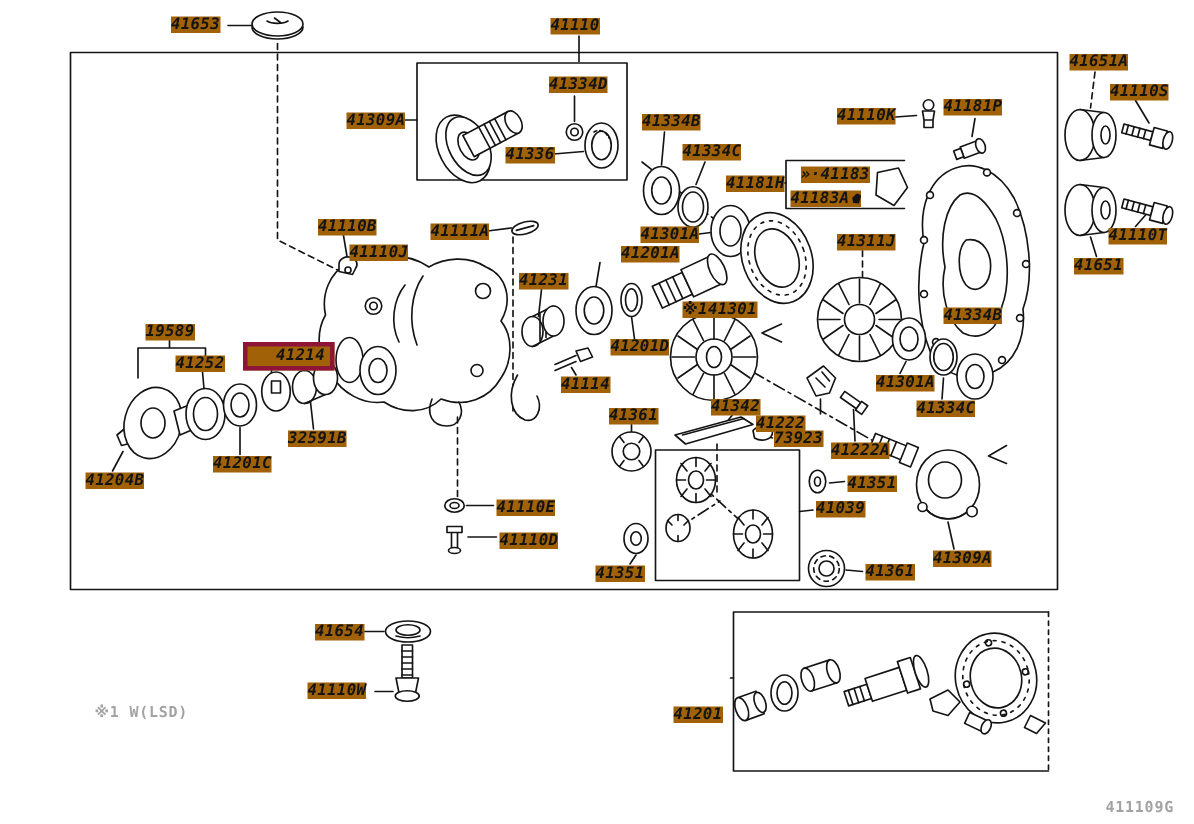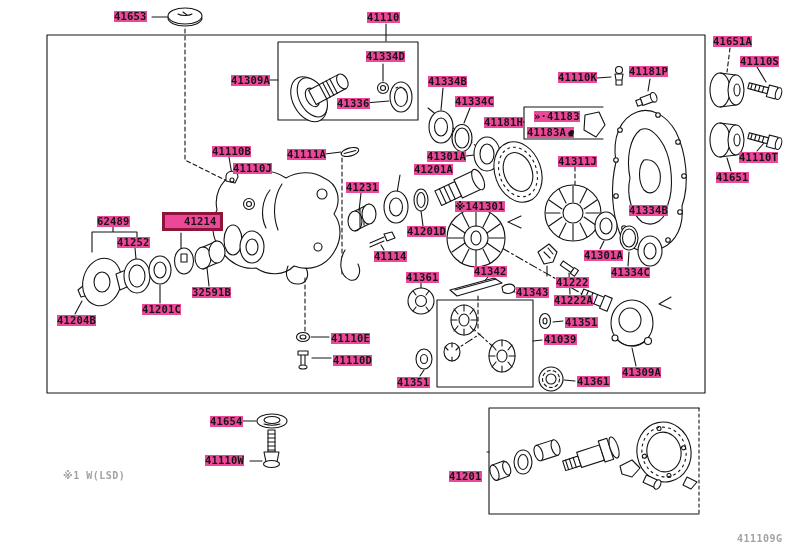--- a/index.html
+++ b/index.html
@@ -1,20 +1,20 @@
 <!DOCTYPE html>
 <html><head>
 <meta charset="utf-8">
 <style>
   html,body{margin:0;padding:0;background:#fff;}
   #stage{position:relative;width:796px;height:549px;background:#fff;overflow:hidden;
          font-family:"DejaVu Sans Mono","DejaVu Sans",monospace;}
   #art{position:absolute;left:0;top:0;}
   .part-label{position:absolute;font-weight:bold;font-size:10.5px;line-height:11px;
-    letter-spacing:.2px;color:#141414;background:#ec4899;white-space:nowrap;z-index:3;cursor:pointer;}
+    letter-spacing:.2px;color:#141414;background:#a16207;white-space:nowrap;z-index:3;cursor:pointer;font-style:italic;}
   .part-label.hl{border:3px solid #8e1537;padding:1px 3px;z-index:4;}
   .sym{font-weight:bold;}
   .sealant-icon{display:inline-block;width:6px;height:7px;background:#141414;margin-left:2px;
     clip-path:polygon(0 45%,55% 0,100% 25%,75% 100%,10% 95%);vertical-align:middle;}
   .muted{position:absolute;color:#a3a3a3;font-size:10px;font-weight:bold;letter-spacing:.5px;z-index:3;}
 </style>
 </head>
 <body>
 
 <div id="stage">
@@ -388,34 +388,34 @@
       <div class="part-label" style="left: 527px; top: 127px;"><span>41183A</span><span class="sealant-icon"></span></div>
       <div class="part-label" style="left: 212px; top: 146px;"><span>41110B</span></div>
       <div class="part-label" style="left: 233px; top: 163px;"><span>41110J</span></div>
       <div class="part-label" style="left: 287px; top: 149px;"><span>41111A</span></div>
       <div class="part-label" style="left: 427px; top: 151px;"><span>41301A</span></div>
       <div class="part-label" style="left: 558px; top: 156px;"><span>41311J</span></div>
       <div class="part-label" style="left: 739px; top: 152px;"><span>41110T</span></div>
       <div class="part-label" style="left: 716px; top: 172px;"><span>41651</span></div>
       <div class="part-label" style="left: 384px; top: 164px; margin-left: 30px;"><span>41201A</span></div>
       <div class="part-label" style="left: 346px; top: 182px;"><span>41231</span></div>
-      <div class="part-label" style="left: 97px; top: 216px;"><span>62489</span></div>
-      <div class="part-label hl" style="left: 162px; top: 212px; padding-left: 19px;"><span>41214</span></div>
+      <div class="part-label" style="left: 97px; top: 216px;"><span>19589</span></div>
+      <div class="part-label hl" style="left: 162px; top: 228px; padding-left: 19px;"><span>41214</span></div>
       <div class="part-label" style="left: 455px; top: 201px;"><span>※141301</span></div>
       <div class="part-label" style="left: 629px; top: 205px;"><span>41334B</span></div>
       <div class="part-label" style="left: 407px; top: 226px;"><span>41201D</span></div>
       <div class="part-label" style="left: 117px; top: 237px;"><span>41252</span></div>
       <div class="part-label" style="left: 374px; top: 251px;"><span>41114</span></div>
       <div class="part-label" style="left: 584px; top: 250px;"><span>41301A</span></div>
       <div class="part-label" style="left: 474px; top: 266px;"><span>41342</span></div>
       <div class="part-label" style="left: 611px; top: 267px;"><span>41334C</span></div>
       <div class="part-label" style="left: 406px; top: 272px;"><span>41361</span></div>
-      <div class="part-label" style="left: 556px; top: 277px;"><span>41222</span></div>
+      <div class="part-label" style="left: 504px; top: 277px;"><span>41222</span></div>
       <div class="part-label" style="left: 192px; top: 287px;"><span>32591B</span></div>
-      <div class="part-label" style="left: 516px; top: 287px;"><span>41343</span></div>
+      <div class="part-label" style="left: 516px; top: 287px;"><span>73923</span></div>
       <div class="part-label" style="left: 554px; top: 295px;"><span>41222A</span></div>
       <div class="part-label" style="left: 142px; top: 304px;"><span>41201C</span></div>
       <div class="part-label" style="left: 57px; top: 315px;"><span>41204B</span></div>
       <div class="part-label" style="left: 565px; top: 317px;"><span>41351</span></div>
       <div class="part-label" style="left: 331px; top: 333px;"><span>41110E</span></div>
       <div class="part-label" style="left: 544px; top: 334px;"><span>41039</span></div>
       <div class="part-label" style="left: 333px; top: 355px;"><span>41110D</span></div>
       <div class="part-label" style="left: 622px; top: 367px;"><span>41309A</span></div>
       <div class="part-label" style="left: 577px; top: 376px;"><span>41361</span></div>
       <div class="part-label" style="left: 397px; top: 377px;"><span>41351</span></div>

